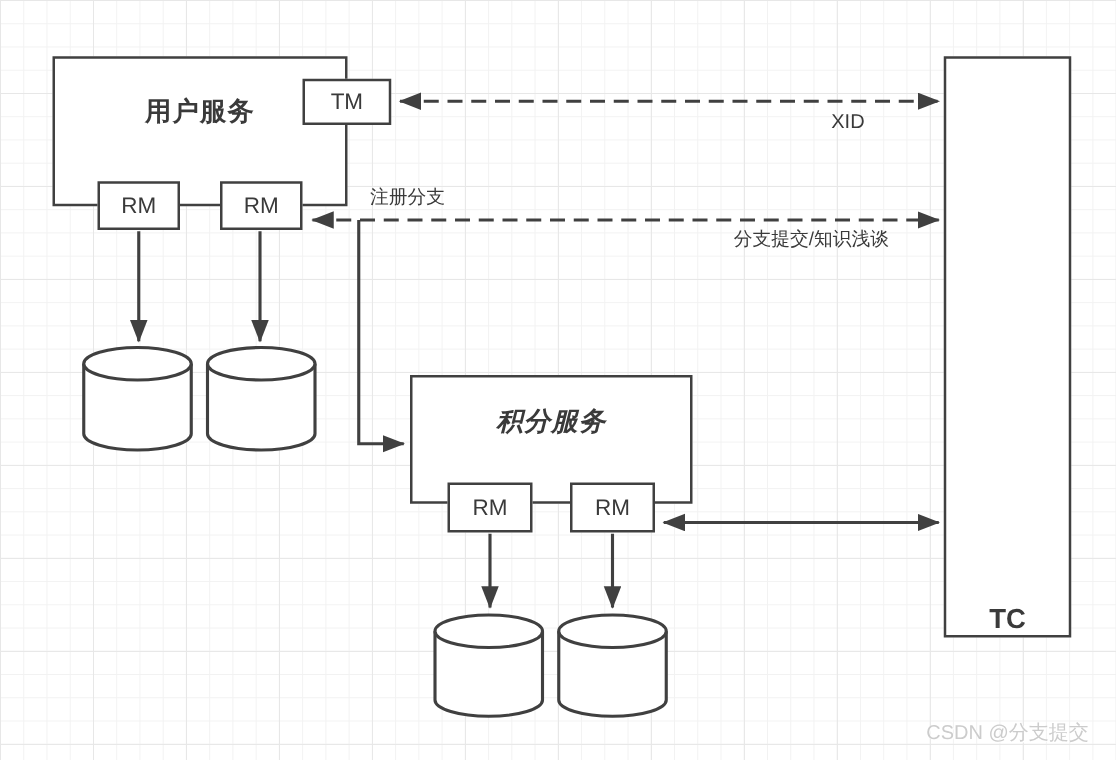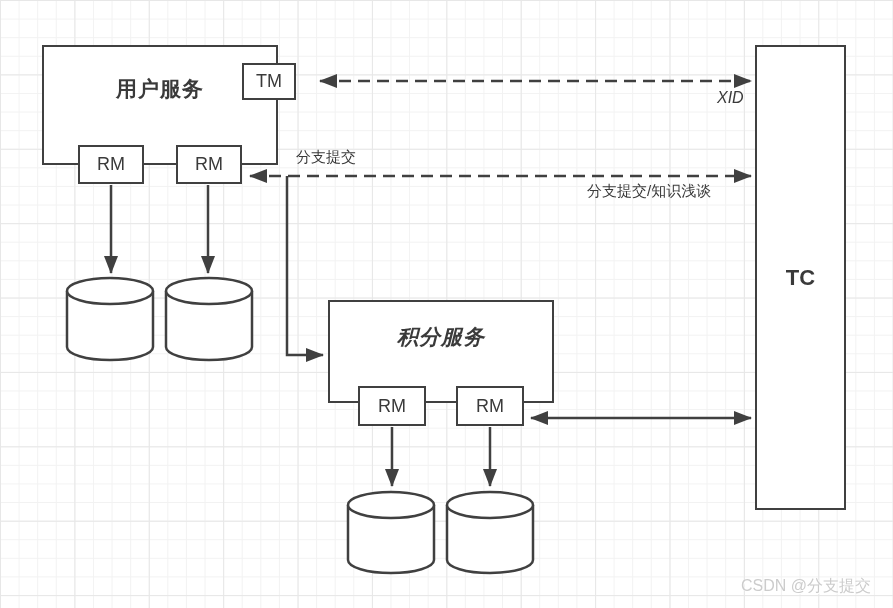--- a/index.html
+++ b/index.html
@@ -106,21 +106,21 @@
     <path d="M111,185 L111,273" fill="none" stroke="#404040" stroke-width="2.5" marker-end="url(#arrow)"></path>
     <path d="M208,185 L208,273" fill="none" stroke="#404040" stroke-width="2.5" marker-end="url(#arrow)"></path>
     <path d="M392,427 L392,486" fill="none" stroke="#404040" stroke-width="2.5" marker-end="url(#arrow)"></path>
     <path d="M490,427 L490,486" fill="none" stroke="#404040" stroke-width="2.5" marker-end="url(#arrow)"></path>
   </svg>
 
   <div class="box u-svc-label" style="left:42px;top:45px;width:236px;height:120px;">
     <span class="service-label">用户服务</span>
   </div>
 
-  <div class="box small-node" style="left:242px;top:63px;width:54px;height:37px;">
+  <div class="box small-node" style="left:242px;top:63px;width:71px;height:37px;">
     <span>TM</span>
   </div>
 
   <div class="box small-node" style="left:78px;top:145px;width:66px;height:39px;">
     <span>RM</span>
   </div>
   <div class="box small-node" style="left:176px;top:145px;width:66px;height:39px;">
     <span>RM</span>
   </div>
 
@@ -128,23 +128,23 @@
     <span class="service-label">积分服务</span>
   </div>
 
   <div class="box small-node" style="left:358px;top:386px;width:68px;height:40px;">
     <span>RM</span>
   </div>
   <div class="box small-node" style="left:456px;top:386px;width:68px;height:40px;">
     <span>RM</span>
   </div>
 
-  <div class="box" style="left:755px;top:45px;width:91px;height:465px;">
+  <div class="box" style="left:755px;top:45px;width:102px;height:465px;align-items:flex-end;">
     <span class="tc-label">TC</span>
   </div>
 
-  <div class="edge-label xid-label" style="left:717px;top:89px;font-style:italic;">XID</div>
-  <div class="edge-label" style="left:296px;top:148px;">分支提交</div>
+  <div class="edge-label xid-label" style="left:665px;top:89px;">XID</div>
+  <div class="edge-label" style="left:296px;top:148px;">注册分支</div>
   <div class="edge-label" style="left:587px;top:182px;">分支提交/知识浅谈</div>
 
   <div class="watermark" style="left:741px;top:576px;">CSDN @分支提交</div>
 
 </div>
 
 </body></html>

